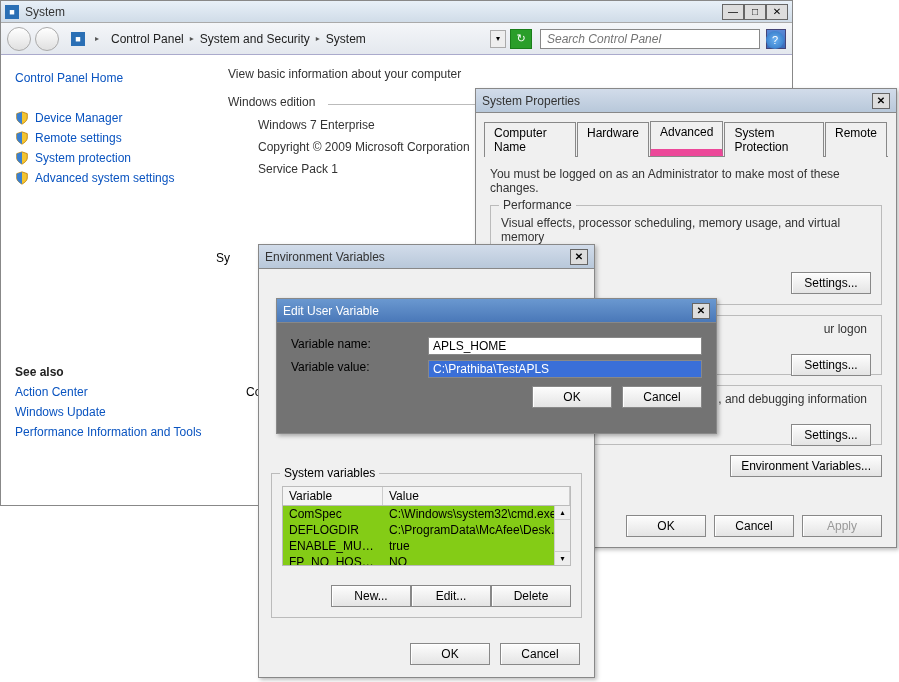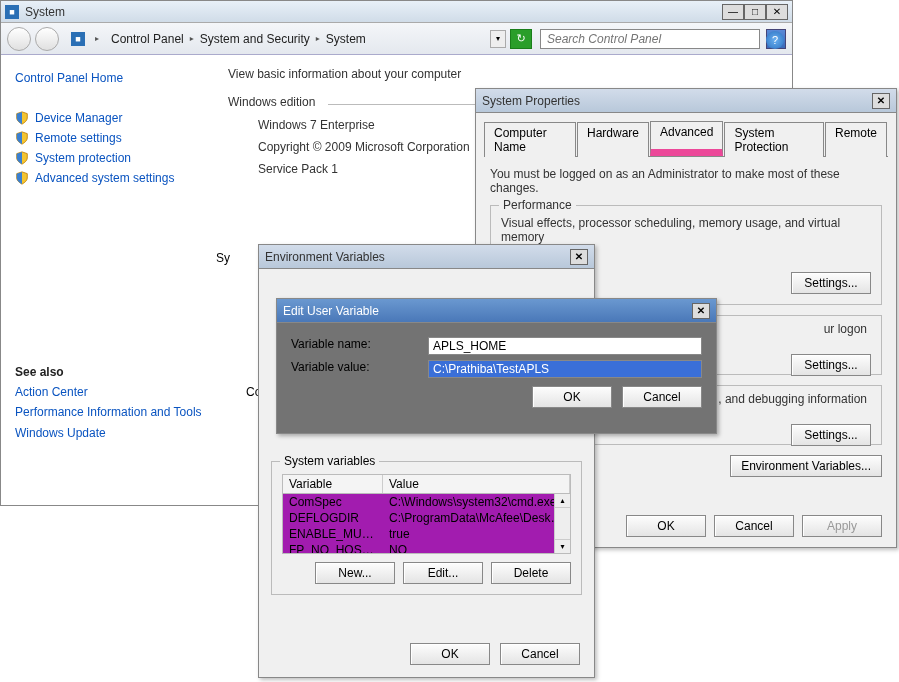--- a/index.html
+++ b/index.html
@@ -52,34 +52,34 @@
 .group { border: 1px solid #bbb; margin: 10px 0; padding: 8px 10px 10px 10px; position: relative; }
 .group-label { position: absolute; top: -8px; left: 8px; background: #f0f0f0; padding: 0 4px; font-size: 12px; }
 .group-text { font-size: 12px; color: #333; margin: 2px 0 6px 0; }
 .btn { min-width: 80px; height: 22px; border: 1px solid #888; background: linear-gradient(#fdfdfd,#e4e4e4); font-size: 12px; padding: 0 10px; cursor: pointer; box-shadow: 1px 1px 0 #fff inset; }
 .btn.disabled { color: #999; }
 .btn-row-right { display:flex; justify-content:flex-end; gap:6px; margin-top: 4px; }
 .sysprops-footer { position:absolute; bottom:10px; right:14px; display:flex; gap:8px; }
 
 
 .envvars { position: absolute; left: 258px; top: 244px; width: 337px; height: 434px; background: #f0f0f0; border: 1px solid #888; box-shadow: 2px 2px 4px rgba(0,0,0,0.25); }
-.env-body { padding: 12px 12px; }
+.env-body { padding: 24px 12px; }
 .list-hdr { display:flex; background:#f4f4f4; border:1px solid #bbb; font-size:12px; }
 .list-hdr > div { padding: 2px 6px; border-right:1px solid #ccc; }
 .list-hdr .col1 { width: 100px; }
 .list-hdr .col2 { flex: 1; }
-.list-body { border:1px solid #bbb; border-top:none; height: 60px; overflow: hidden; font-size:12px; background:#a21caf; position:relative; }
+.list-body { border:1px solid #bbb; border-top:none; height: 60px; overflow: hidden; font-size:12px; background:#84cc16; position:relative; }
 .list-row { display:flex; }
 .list-row > div { padding: 1px 6px; white-space: nowrap; overflow: hidden; text-overflow: ellipsis; }
 .list-row .col1 { width: 100px; }
 .list-row .col2 { flex: 1; }
 .scrollbar { position:absolute; right:0; top:0; bottom:0; width:16px; background:#eee; border-left:1px solid #ccc; }
 .scroll-up, .scroll-down { height:14px; display:flex; align-items:center; justify-content:center; font-size:8px; cursor:pointer; border-bottom:1px solid #ccc; }
 .scroll-down { position:absolute; bottom:0; width:100%; border-top:1px solid #ccc; border-bottom:none; }
-.env-btns { display:flex; justify-content:flex-end; gap:8px; margin-top:8px; }
+.env-btns { display:flex; justify-content:flex-end; margin-top:19px; }
 .env-footer { position:absolute; bottom:12px; right:14px; display:flex; gap:10px; }
 
 
 .editvar { position: absolute; left: 276px; top: 298px; width: 441px; height: 136px; background: #737373; border: 1px solid #888; box-shadow: 2px 2px 4px rgba(0,0,0,0.3); }
 .editvar-body { padding: 14px 14px; font-size:12px; }
 .form-row { display:flex; align-items:flex-start; margin-bottom:5px;gap:27px; }
 .form-label { width: 110px; }
 .text-input { flex:1; height: 18px; border: 1px solid #888; padding: 1px 4px; font-size:12px; font-family:inherit; }
 .text-input.selected { background:#3a6fd8; color:#fff; }
 .editvar-btns { display:flex; justify-content:flex-end; gap:10px; margin-top: 8px; }
@@ -150,25 +150,25 @@
               <path d="M8 1 L14 3 V8 C14 12 8 15 8 15 C8 15 2 12 2 8 V3 Z" fill="#f4c430" stroke="#c08000"></path>
               <path d="M8 1 L8 15 C8 15 2 12 2 8 V3 Z" fill="#3a7fd0"></path>
             </svg></span>
           <span>Advanced system settings</span>
         </div>
 
       <div class="see-also">See also</div>
       <div class="link">
           <span>Action Center</span>
         </div>
+      <div class="link">
+          <span>Windows Update</span>
+        </div>
       <div class="link" style="line-height:15px">
           <span>Performance Information and Tools</span>
-        </div>
-      <div class="link">
-          <span>Windows Update</span>
         </div>
     </div>
     <div class="rightpane">
       <div class="help-icon">?</div>
       <div class="info-text">View basic information about your computer</div>
       <div class="fieldset-label"><span>Windows edition</span></div>
       <div class="fieldset-rule"></div>
       <div class="edition-block">
         <div>Windows 7 Enterprise</div>
         <div>Copyright © 2009 Microsoft Corporation</div>

